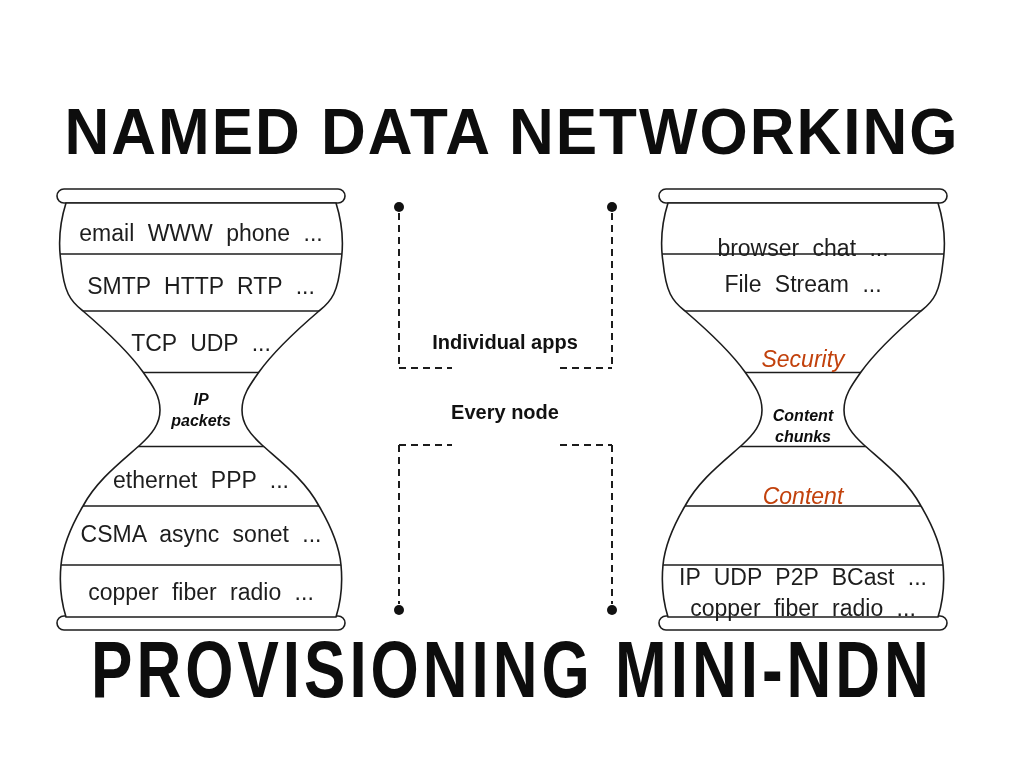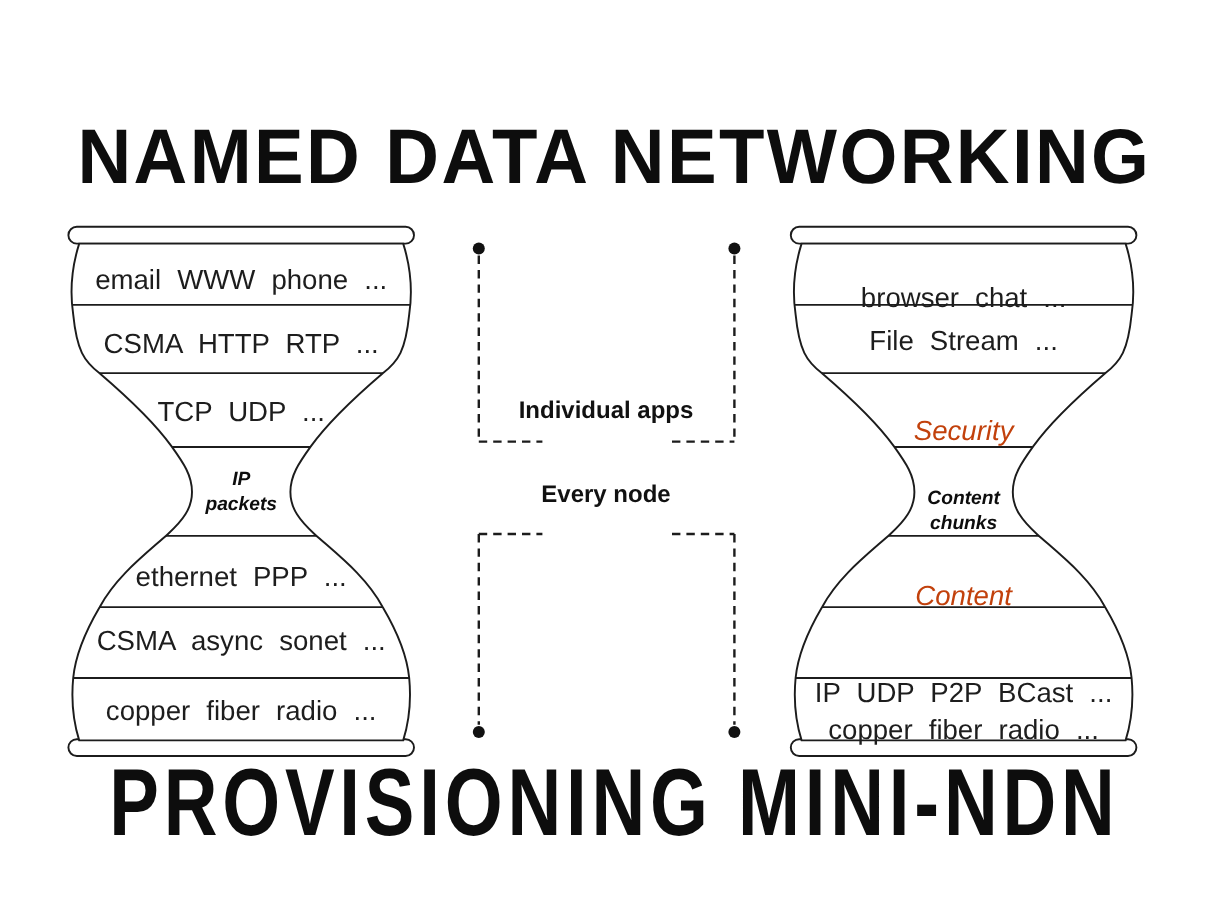--- a/index.html
+++ b/index.html
@@ -146,21 +146,21 @@
       <circle cx="399" cy="610" r="5"></circle>
       <circle cx="612" cy="610" r="5"></circle>
     </g>
   </svg>
 
   <div class="title title-top">NAMED DATA NETWORKING</div>
   <div class="title title-bottom">PROVISIONING MINI-NDN</div>
 
   <div class="hg-left">
     <div class="layer-label" style="top:221px">email WWW phone ...</div>
-    <div class="layer-label" style="top:274px">CSMA HTTP RTP ...</div>
+    <div class="layer-label" style="top:274px">SMTP HTTP RTP ...</div>
     <div class="layer-label" style="top:331px">TCP UDP ...</div>
     <div class="layer-label bold" style="top:389px">IP
 packets</div>
     <div class="layer-label" style="top:468px">ethernet PPP ...</div>
     <div class="layer-label" style="top:522px">CSMA async sonet ...</div>
     <div class="layer-label" style="top:580px">copper fiber radio ...</div>
   </div>
 
   <div class="hg-right">
     <div class="layer-label" style="top:220px">browser chat ...</div>

